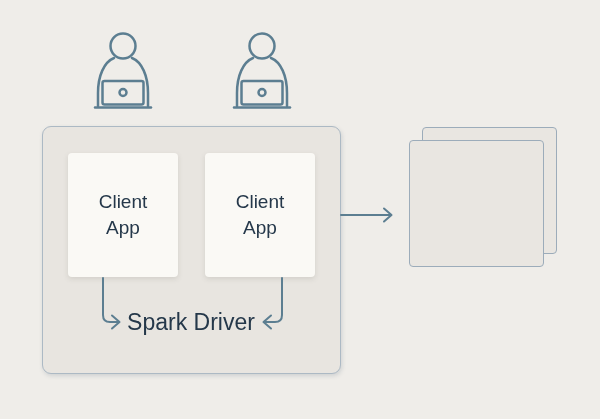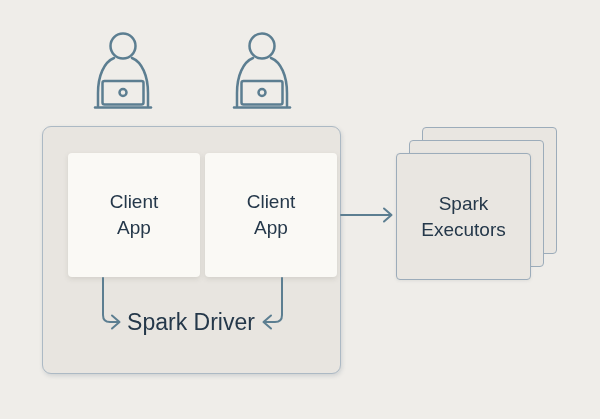--- a/index.html
+++ b/index.html
@@ -38,21 +38,21 @@
     position: absolute;
     left: 42px; top: 126px;
     width: 299px; height: 248px;
     background: var(--container-fill);
     border: 1.5px solid var(--container-border);
     border-radius: 9px;
     box-shadow: 1px 2px 4px rgba(96,113,130,0.22);
   }
   .client-card {
     position: absolute;
-    width: 132px; height: 124px;
+    width: 110px; height: 124px;
     background: var(--card-fill);
     border-radius: 4px;
     box-shadow: 0 2px 5px rgba(110,110,100,0.18);
     display: flex;
     flex-direction: column;
     align-items: center;
     justify-content: center;
     color: var(--text);
     font-size: 19px;
     line-height: 26px;
@@ -140,24 +140,20 @@
   </div>
   <div class="client-card client-card-2">
     <div>Client</div>
     <div>App</div>
   </div>
 
   <div class="driver-label">Spark Driver</div>
 
   <div class="executor-card executor-back"></div>
   <div class="executor-card executor-middle"></div>
-  <div class="executor-card executor-front">
-    <div>Spark</div>
-    <div>Executors</div>
-  </div>
 
   <svg class="arrow-overlay" viewBox="0 0 600 419">
     <g>
       <path d="M103,278 L103,315 Q103,322 110,322 L118,322"></path>
       <path d="M112,315.5 L119.5,322 L112,328.5"></path>
     </g>
     <g>
       <path d="M282,278 L282,315 Q282,322 275,322 L265,322"></path>
       <path d="M271,315.5 L263.5,322 L271,328.5"></path>
     </g>

